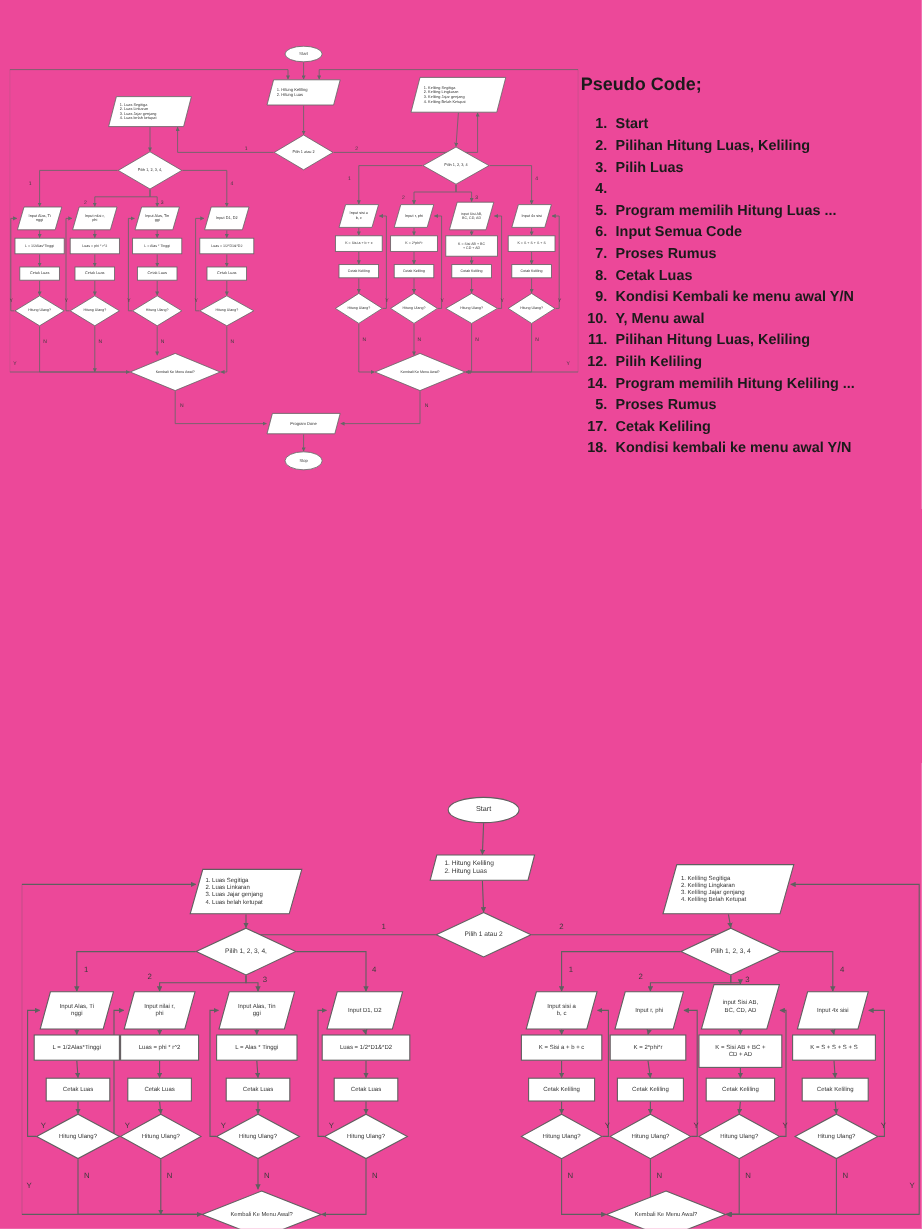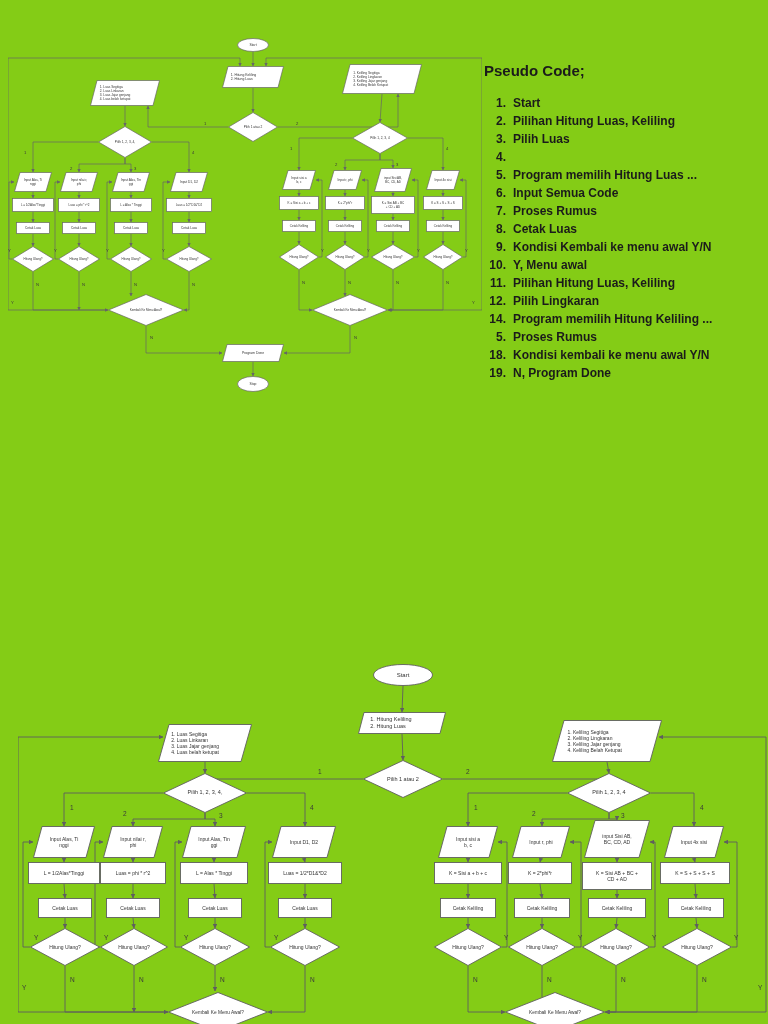--- a/index.html
+++ b/index.html
@@ -1,18 +1,18 @@
 <!DOCTYPE html>
 <html><head>
 <meta charset="utf-8">
 <style>
   * { margin:0; padding:0; box-sizing:border-box; }
   html,body { width:768px; height:1024px; }
   body { background:#ffffff; font-family:"Liberation Sans",sans-serif; position:relative; overflow:hidden; }
-  .page { position:absolute; inset:0; background:#84cc16; }
+  .page { position:absolute; inset:0; background:#ec4899; }
   .flowchart { position:absolute; overflow:hidden; }
   .flowchart-top { left:8px; top:38px; width:474px; height:360px; }
   .flowchart-bottom { left:18px; top:660px; width:750px; height:364px; }
   .flowchart svg.edges { position:absolute; left:0; top:0; }
   .fc-node { position:absolute; }
   .fc-node > svg { position:absolute; inset:0; width:100%; height:100%; overflow:visible; display:block; }
   .fc-label { position:absolute; left:0; top:0; display:flex; align-items:center; justify-content:center;
               text-align:center; white-space:pre-line; color:#333; font-size:10px; line-height:1.18;
               transform-origin:0 0; }
   .fc-label.left { justify-content:flex-start; text-align:left; }
@@ -437,37 +437,37 @@
         <div class="pc-item">
           <span class="pc-num">10.</span>
           <span class="pc-text">Y, Menu awal</span>
         </div>
         <div class="pc-item">
           <span class="pc-num">11.</span>
           <span class="pc-text">Pilihan Hitung Luas, Keliling</span>
         </div>
         <div class="pc-item">
           <span class="pc-num">12.</span>
-          <span class="pc-text">Pilih Lingkaran</span>
+          <span class="pc-text">Pilih Keliling</span>
         </div>
         <div class="pc-item">
           <span class="pc-num">14.</span>
           <span class="pc-text">Program memilih Hitung Keliling ...</span>
         </div>
         <div class="pc-item">
           <span class="pc-num">5.</span>
           <span class="pc-text">Proses Rumus</span>
         </div>
         <div class="pc-item">
+          <span class="pc-num">17.</span>
+          <span class="pc-text">Cetak Keliling</span>
+        </div>
+        <div class="pc-item">
           <span class="pc-num">18.</span>
           <span class="pc-text">Kondisi kembali ke menu awal Y/N</span>
-        </div>
-        <div class="pc-item">
-          <span class="pc-num">19.</span>
-          <span class="pc-text">N, Program Done</span>
         </div>
       </div>
   </section>
 
   <div class="flowchart flowchart-bottom">
       <svg width="750" height="364" class="edges">
         <defs>
           <marker id="arw-bottom" viewBox="0 0 10 10" refX="9" refY="5" markerWidth="4.5" markerHeight="4.5" markerUnits="userSpaceOnUse" orient="auto-start-reverse">
             <path d="M0 0 L10 5 L0 10 z" fill="#5f5f5f"></path>
           </marker>

